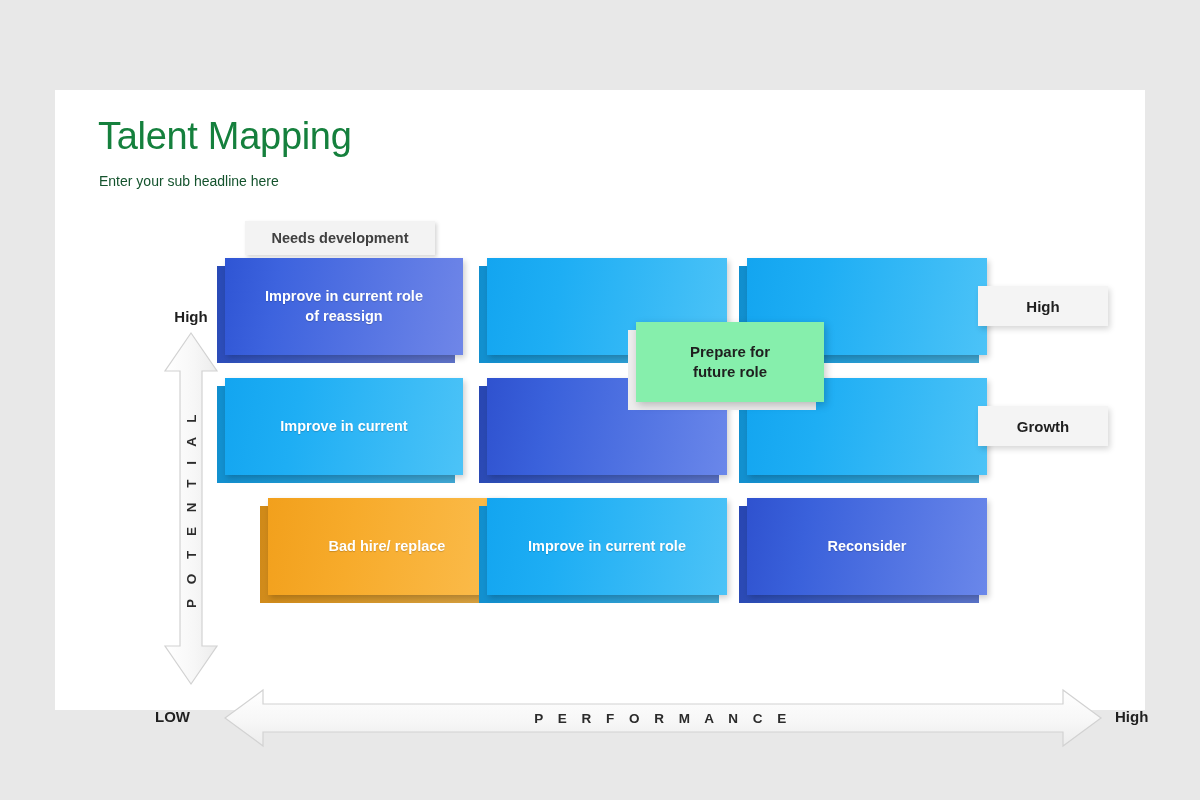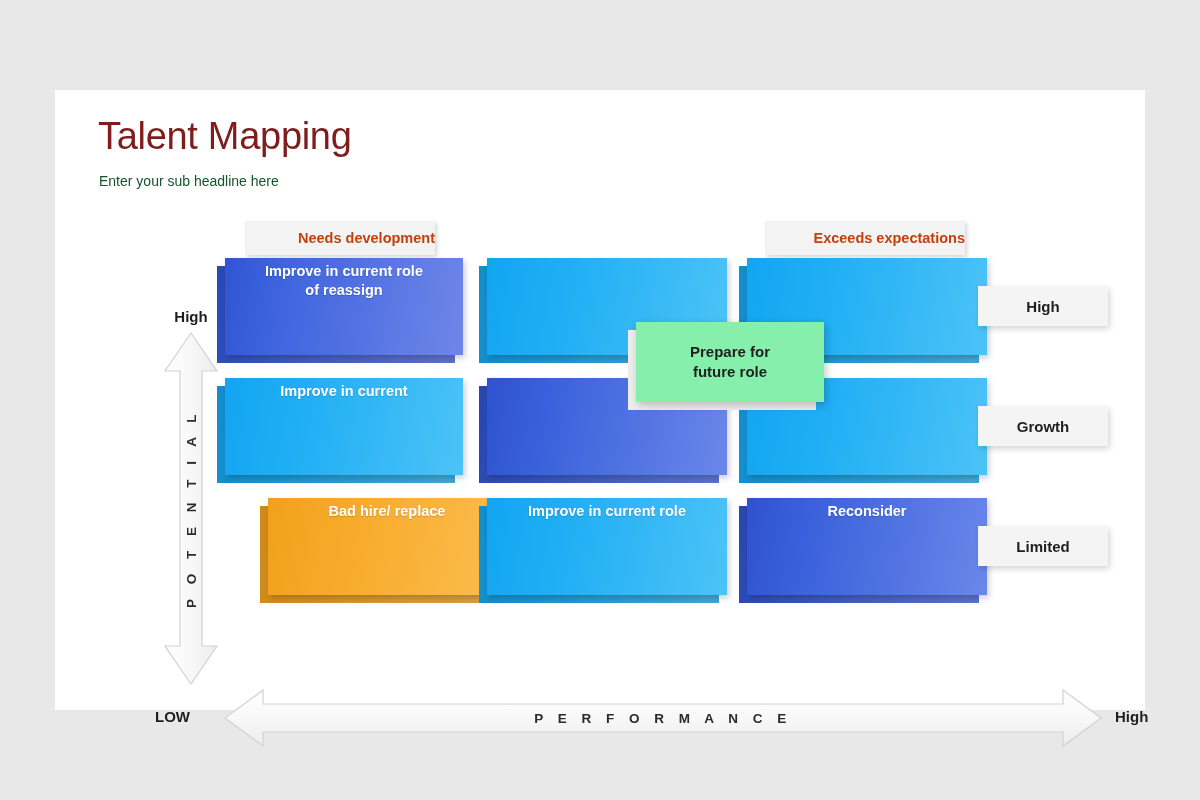--- a/index.html
+++ b/index.html
@@ -28,21 +28,21 @@
     background: #ffffff;
   }
 
   
   .title {
     position: absolute;
     left: 43px;
     top: 25px;
     font-size: 38px;
     font-weight: 400;
-    color: #7f1d1d;
+    color: #15803d;
     letter-spacing: -0.3px;
     white-space: nowrap;
   }
   .subtitle {
     position: absolute;
     left: 44px;
     top: 83px;
     font-size: 14px;
     font-weight: 400;
     color: #14532d;
@@ -50,24 +50,24 @@
   }
 
   
   .col-head {
     position: absolute;
     height: 34px;
     background: #f3f3f3;
     box-shadow: 2px 2px 4px rgba(0,0,0,0.16);
     display: flex;
     align-items: center;
-    justify-content: flex-end;
+    justify-content: center;
     font-size: 14.5px;
     font-weight: 700;
-    color: #c2410c;
+    color: #404040;
     white-space: nowrap;
   }
 
   
   .cell {
     position: absolute;
     width: 238px;
     height: 97px;
   }
   .cell.wide { width: 240px; }
@@ -81,21 +81,21 @@
     filter: brightness(0.86);
   }
   .cell .front {
     position: absolute;
     left: 0;
     top: 0;
     width: 100%;
     height: 100%;
     box-shadow: 2px 3px 6px rgba(0,0,0,0.20);
     display: flex;
-    align-items: flex-start;
+    align-items: center;
     justify-content: center;
     text-align: center;
     box-sizing: border-box;
     padding: 4px 14px;
   }
   .cell .label {
     font-size: 14.5px;
     font-weight: 700;
     color: #ffffff;
     line-height: 1.33;
@@ -239,23 +239,20 @@
 
 <div id="stage">
   <div class="slide">
 
     <div class="title">Talent Mapping</div>
     <div class="subtitle">Enter your sub headline here</div>
 
     <div class="col-head" style="left:190px; top:131px; width:190px;">
       <span>Needs development</span>
     </div>
-    <div class="col-head" style="left:710px; top:131px; width:200px;">
-      <span>Exceeds expectations</span>
-    </div>
 
     <div class="cell" style="left:170px; top:168px;">
       <div class="back g-indigo"></div>
       <div class="front g-indigo">
         <span class="label">Improve in current role
 of reassign</span>
       </div>
     </div>
 
     <div class="cell wide" style="left:432px; top:168px;">
@@ -312,23 +309,20 @@
       <div class="front g-royal">
         <span class="label">Reconsider</span>
       </div>
     </div>
 
     <div class="side-label" style="left:923px; top:196px;">
       <span>High</span>
     </div>
     <div class="side-label" style="left:923px; top:316px;">
       <span>Growth</span>
-    </div>
-    <div class="side-label" style="left:923px; top:436px;">
-      <span>Limited</span>
     </div>
 
     <div class="axis-top-cap">High</div>
     <div class="axis-v">
       <svg width="56" height="355" viewBox="0 0 56 355">
         <defs>
           <linearGradient id="vgrad" x1="0" y1="0" x2="1" y2="0">
             <stop offset="0%" stop-color="#ffffff"></stop>
             <stop offset="55%" stop-color="#f7f7f7"></stop>
             <stop offset="100%" stop-color="#ececec"></stop>

